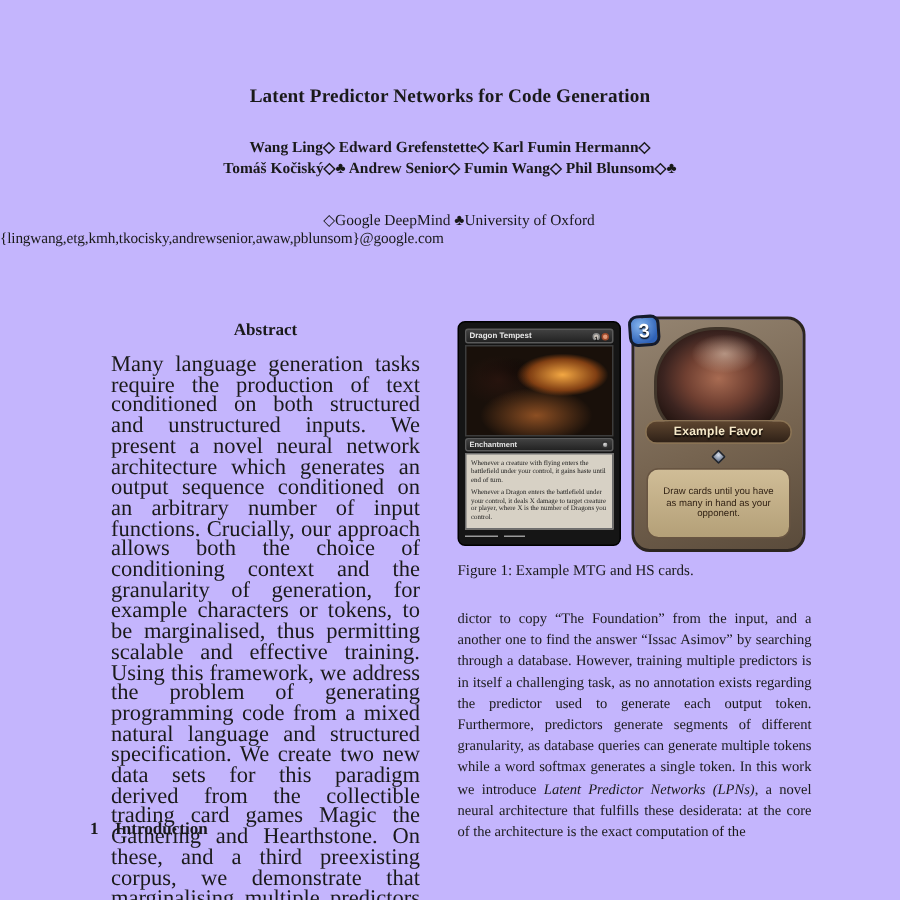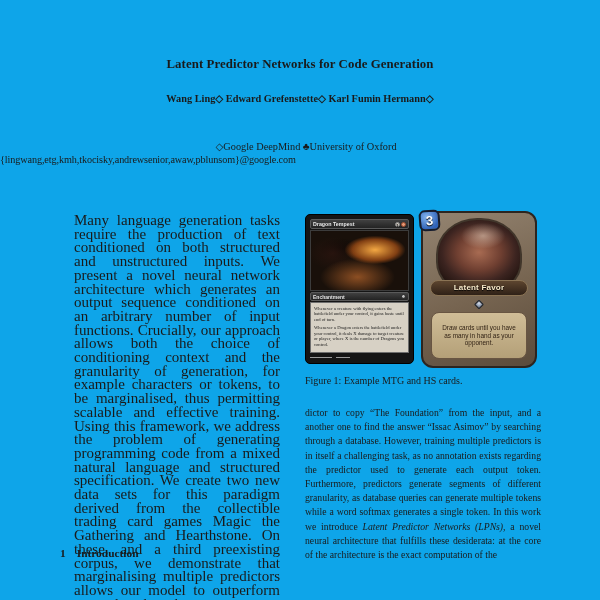--- a/index.html
+++ b/index.html
@@ -4,21 +4,21 @@
 <style>
   * { margin: 0; padding: 0; box-sizing: border-box; }
   html, body { width: 600px; height: 600px; }
   body {
     background: #ffffff;
     font-family: "Liberation Serif", serif;
     color: #1a1a1a;
     position: relative;
     overflow: hidden;
   }
-  .page { position: absolute; inset: 0; background: #0ea5e9; }
+  .page { position: absolute; inset: 0; background: #c4b5fd; }
 
   .paper-title {
     position: absolute; top: 57px; left: 0; right: 0;
     text-align: center; font-size: 12.8px; font-weight: bold;
     letter-spacing: 0.1px;
   }
   .authors {
     position: absolute; top: 92px; left: 0; right: 0;
     text-align: center; font-weight: bold;
     font-size: 10.3px; line-height: 13.5px;
@@ -171,26 +171,28 @@
 </style>
 </head>
 <body>
 
 <div class="page">
 
   <div class="paper-title">Latent Predictor Networks for Code Generation</div>
 
   <div class="authors">
     <div>Wang Ling◇ Edward Grefenstette◇ Karl Fumin Hermann◇</div>
+    <div>Tomáš Kočiský◇♣ Andrew Senior◇ Fumin Wang◇ Phil Blunsom◇♣</div>
   </div>
 
   <div class="affiliation">◇Google DeepMind ♣University of Oxford</div>
   <div class="email">{lingwang,etg,kmh,tkocisky,andrewsenior,awaw,pblunsom}@google.com</div>
 
   <div class="col-left">
+    <div class="abstract-heading">Abstract</div>
     <div class="abstract-body">Many language generation tasks require the production of text conditioned on both structured and unstructured inputs. We present a novel neural network architecture which generates an output sequence conditioned on an arbitrary number of input functions. Crucially, our approach allows both the choice of conditioning context and the granularity of generation, for example characters or tokens, to be marginalised, thus permitting scalable and effective training. Using this framework, we address the problem of generating programming code from a mixed natural language and structured specification. We create two new data sets for this paradigm derived from the collectible trading card games Magic the Gathering and Hearthstone. On these, and a third preexisting corpus, we demonstrate that marginalising multiple predictors allows our model to outperform strong benchmarks.</div>
   </div>
 
   <div class="section-intro">
     <div class="section-heading">
       <span class="section-number">1</span><span>Introduction</span>
     </div>
   </div>
 
   <div class="col-right">
@@ -216,21 +218,21 @@
         </div>
         <div class="mtg-footer">
           <span class="mark m1"></span>
           <span class="mark m2"></span>
         </div>
       </div>
 
       <div class="hs-card">
         <div class="hs-art"></div>
         <div class="hs-mana-gem">3</div>
-        <div class="hs-namebanner">Latent Favor</div>
+        <div class="hs-namebanner">Example Favor</div>
         <div class="hs-gem-small"></div>
         <div class="hs-textbox">Draw cards until you have as many in hand as your opponent.</div>
       </div>
 
     </div>
 
     <div class="fig-caption">Figure 1: Example MTG and HS cards.</div>
 
     <div class="right-body">
       <span>dictor to copy “The Foundation” from the input, and a another one to find the answer “Issac Asimov” by searching through a database. However, training multiple predictors is in itself a challenging task, as no annotation exists regarding the predictor used to generate each output token. Furthermore, predictors generate segments of different granularity, as database queries can generate multiple tokens while a word softmax generates a single token. In this work we introduce </span><span class="it">Latent Predictor Networks (LPNs)</span><span>, a novel neural architecture that fulfills these desiderata: at the core of the architecture is the exact computation of the</span>

